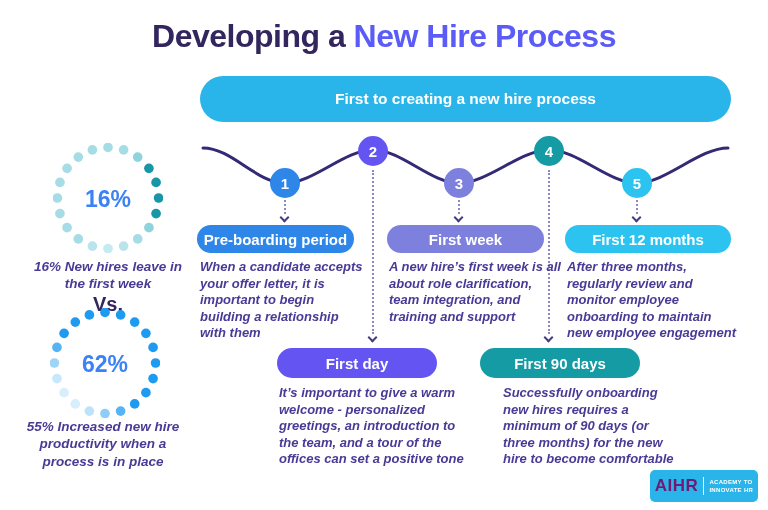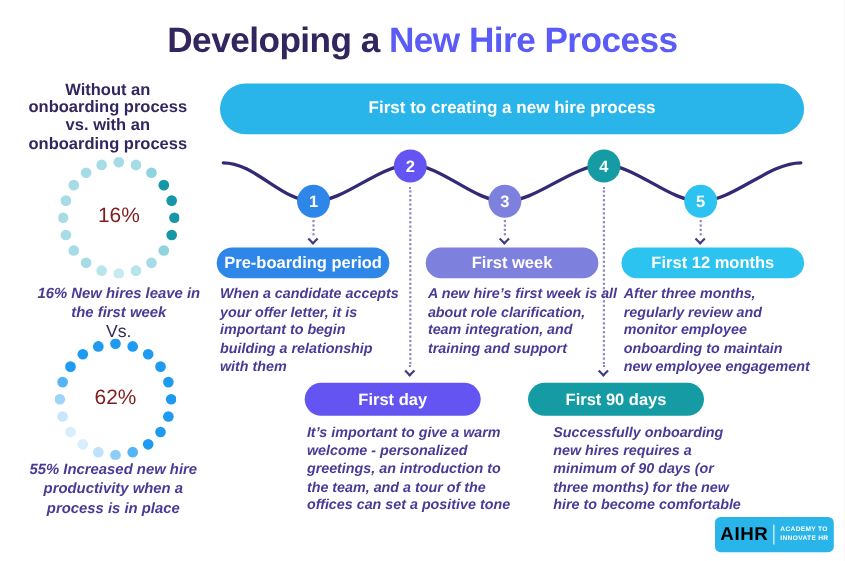--- a/index.html
+++ b/index.html
@@ -23,34 +23,34 @@
   .sb-heading {
     position: absolute; top: 74px; left: 22px; width: 152px;
     text-align: center; font-size: 15px; font-weight: 800;
     color: #33265f; line-height: 1.08;
   }
   .dotring { position: absolute; width: 110px; height: 110px; }
   #ring1 { left: 53px; top: 143px; }
   #ring2 { left: 50px; top: 308px; }
   .stat-value {
     position: absolute; width: 110px; text-align: center;
-    font-size: 19px; font-weight: 400; color: #7f1d1d;
+    font-size: 23px; font-weight: 700; color: #3b82f6;
   }
   #stat1-value { left: 53px; top: 186px; }
   #stat2-value { left: 50px; top: 351px; }
   .sb-caption {
     position: absolute; width: 170px; text-align: center;
     font-size: 13.5px; font-style: italic; font-weight: 600;
     color: #4a3a96; line-height: 1.28;
   }
   #caption1 { left: 23px; top: 258px; }
   #caption2 { left: 18px; top: 418px; }
   .vs-label {
     position: absolute; left: 23px; top: 293px; width: 170px;
-    text-align: center; font-size: 16px; font-weight: 400; color: #33265f;
+    text-align: center; font-size: 20px; font-weight: 700; color: #33265f;
   }
   
   .banner {
     position: absolute; left: 200px; top: 76px; width: 531px; height: 46px;
     background: #29b5ea; border-radius: 23px;
     display: flex; align-items: center; justify-content: center;
     color: #ffffff; font-size: 15.5px; font-weight: 800;
   }
   
   #wave { position: absolute; left: 200px; top: 133px; }
@@ -100,34 +100,33 @@
   #desc3 { left: 389px; top: 259px; width: 176px; }
   #desc5 { left: 567px; top: 259px; width: 172px; }
   #desc2 { left: 279px; top: 385px; width: 192px; }
   #desc4 { left: 503px; top: 385px; width: 180px; }
   
   .logo {
     position: absolute; left: 650px; top: 470px; width: 108px; height: 32px;
     background: #29b5ea; border-radius: 5px;
     display: flex; align-items: center; justify-content: center; gap: 5px;
   }
-  .logo-brand { color: #000000; font-size: 17px; font-weight: 800; letter-spacing: 0.5px; }
+  .logo-brand { color: #701a75; font-size: 17px; font-weight: 800; letter-spacing: 0.5px; }
   .logo-divider { width: 1px; height: 18px; background: #ffffff; }
   .logo-tagline { color: #fff; font-size: 6px; font-weight: 700; line-height: 1.35; letter-spacing: 0.3px; }
 </style>
 </head>
 <body>
 
 <div id="canvas">
 
   <div class="title">
     <span>Developing a </span><span class="accent">New Hire Process</span>
   </div>
 
-  <div class="sb-heading">Without an onboarding process vs. with an onboarding process</div>
 
   <svg id="ring1" class="dotring" viewBox="0 0 100 100">
     <circle cx="50" cy="4" r="4.4" fill="#a6dce6"></circle>
       <circle cx="64.2" cy="6.3" r="4.4" fill="#a6dce6"></circle>
     <circle cx="77" cy="12.8" r="4.4" fill="#8fd3de"></circle>
       <circle cx="87.2" cy="23" r="4.4" fill="#1796a8"></circle>
     <circle cx="93.7" cy="35.8" r="4.4" fill="#1796a8"></circle>
       <circle cx="96" cy="50" r="4.4" fill="#1796a8"></circle>
     <circle cx="93.7" cy="64.2" r="4.4" fill="#1796a8"></circle>
       <circle cx="87.2" cy="77" r="4.4" fill="#8fd3de"></circle>

